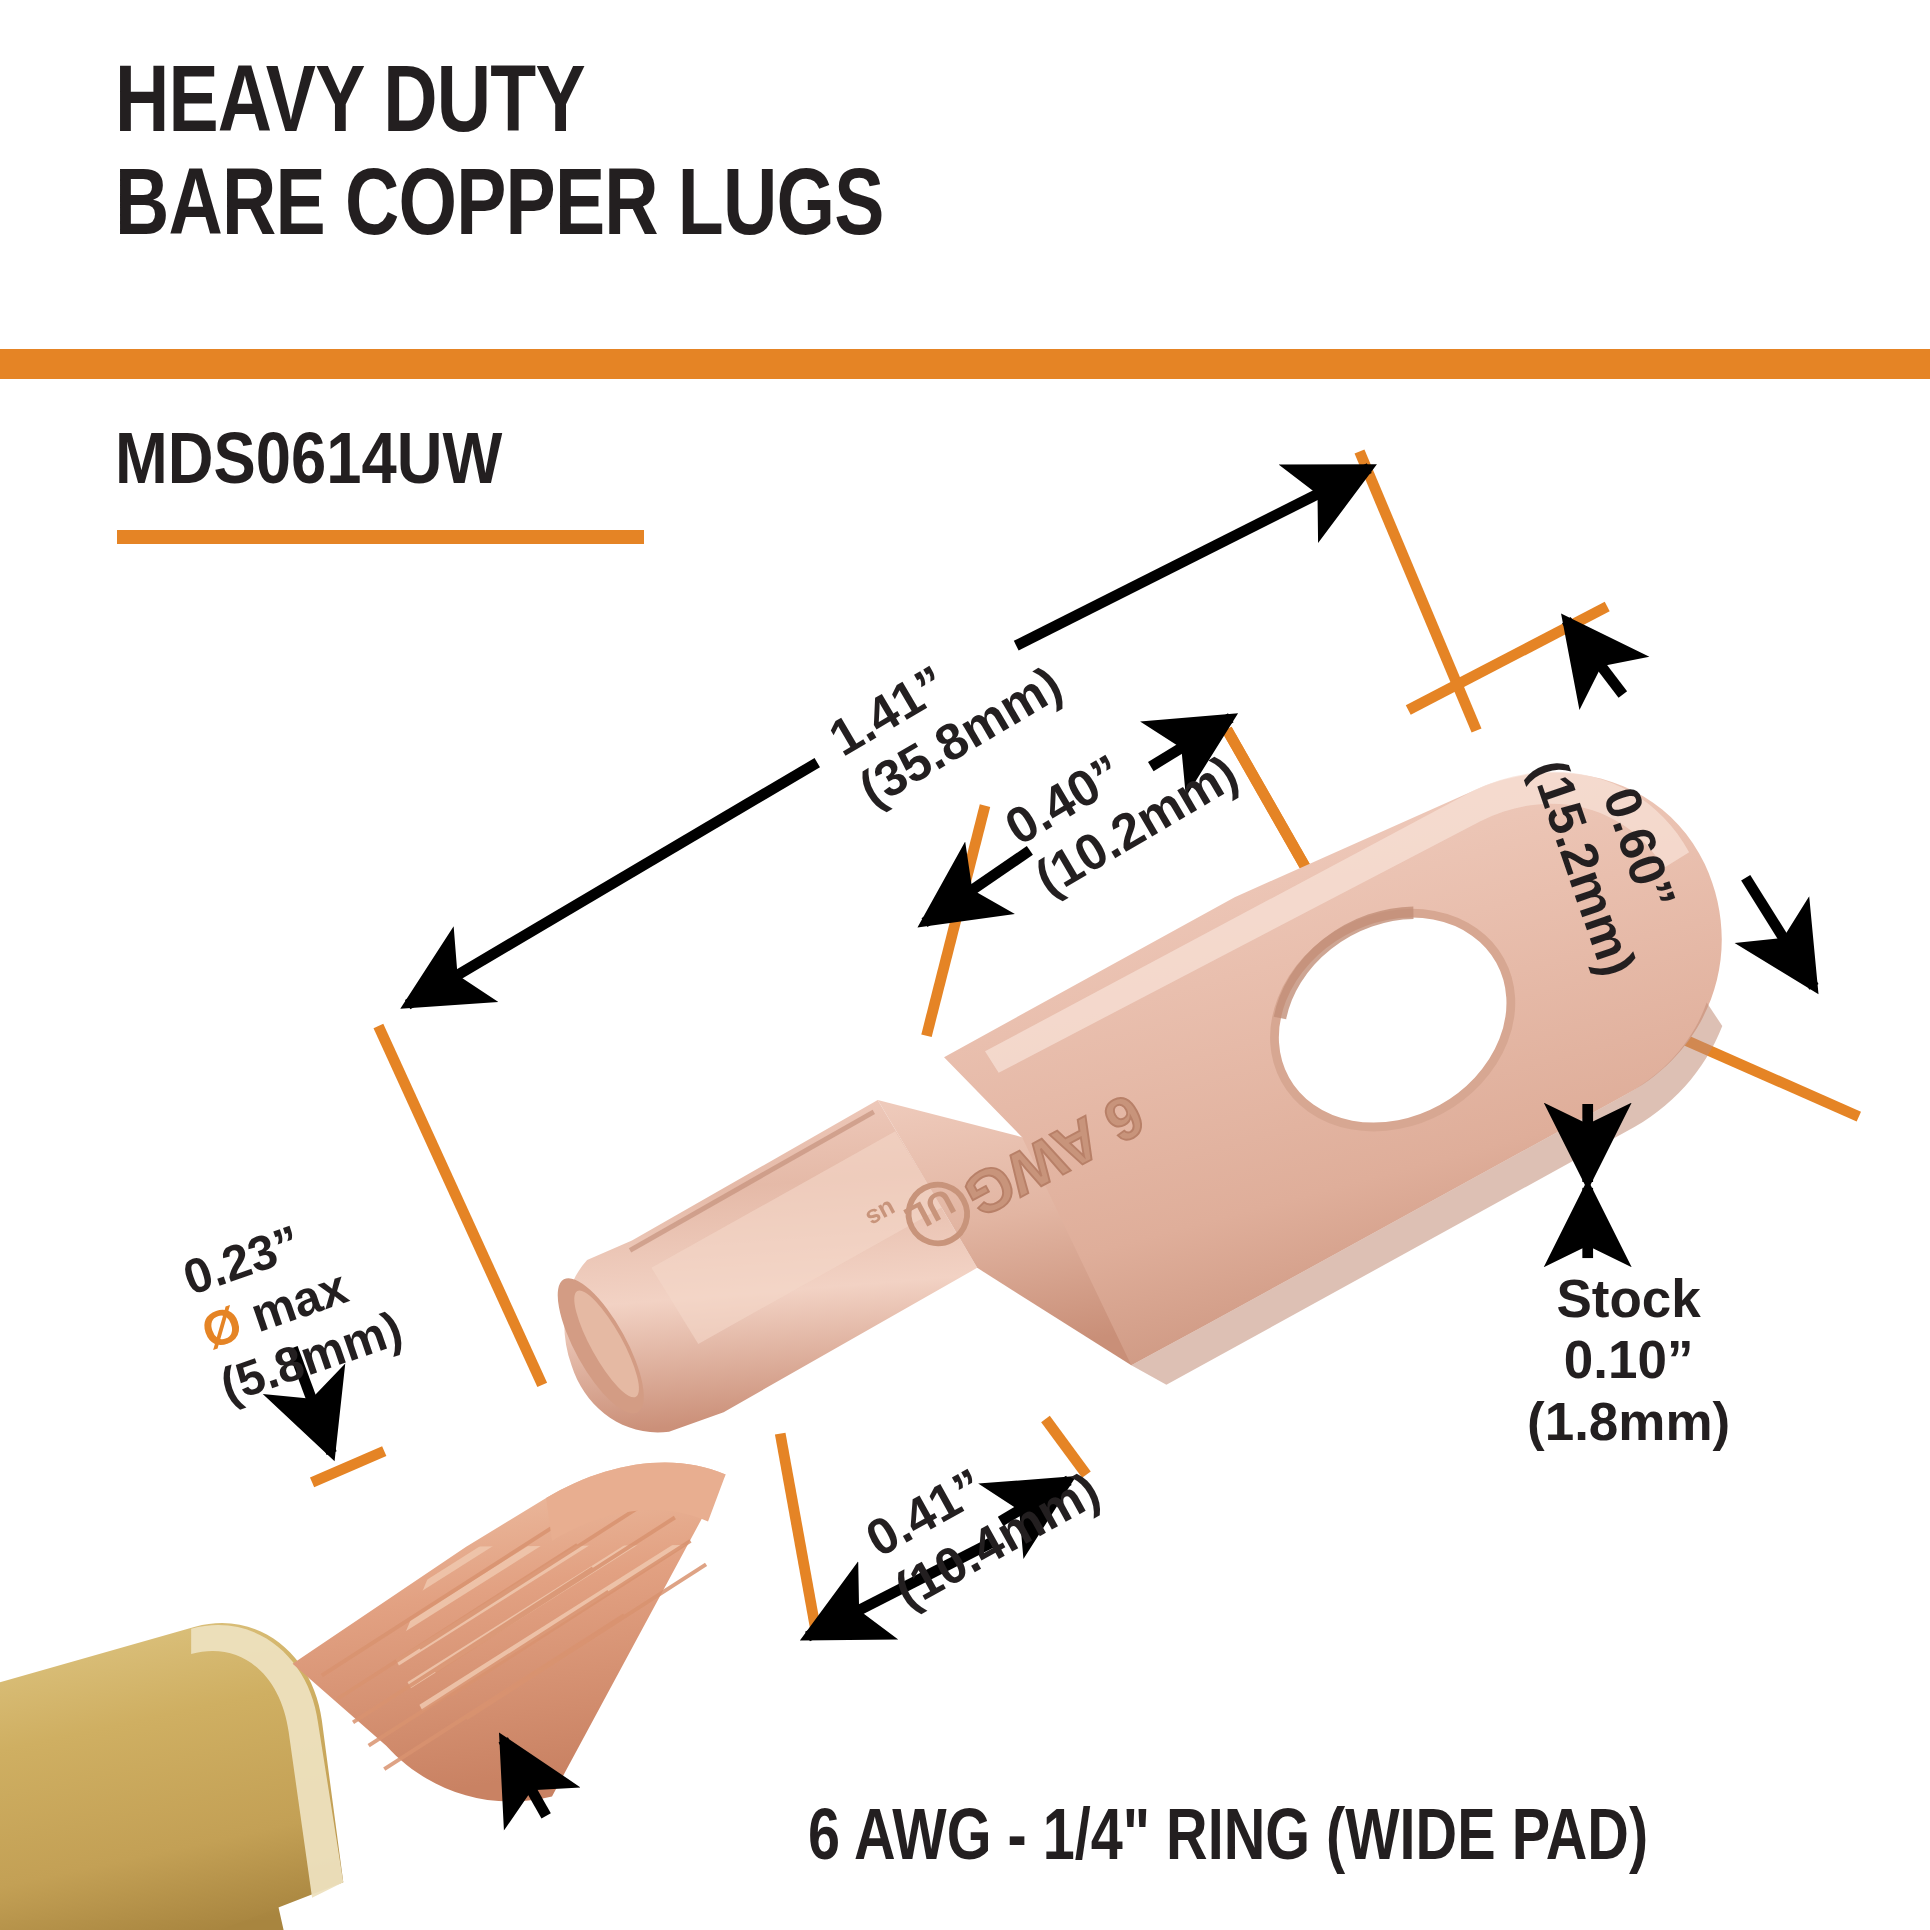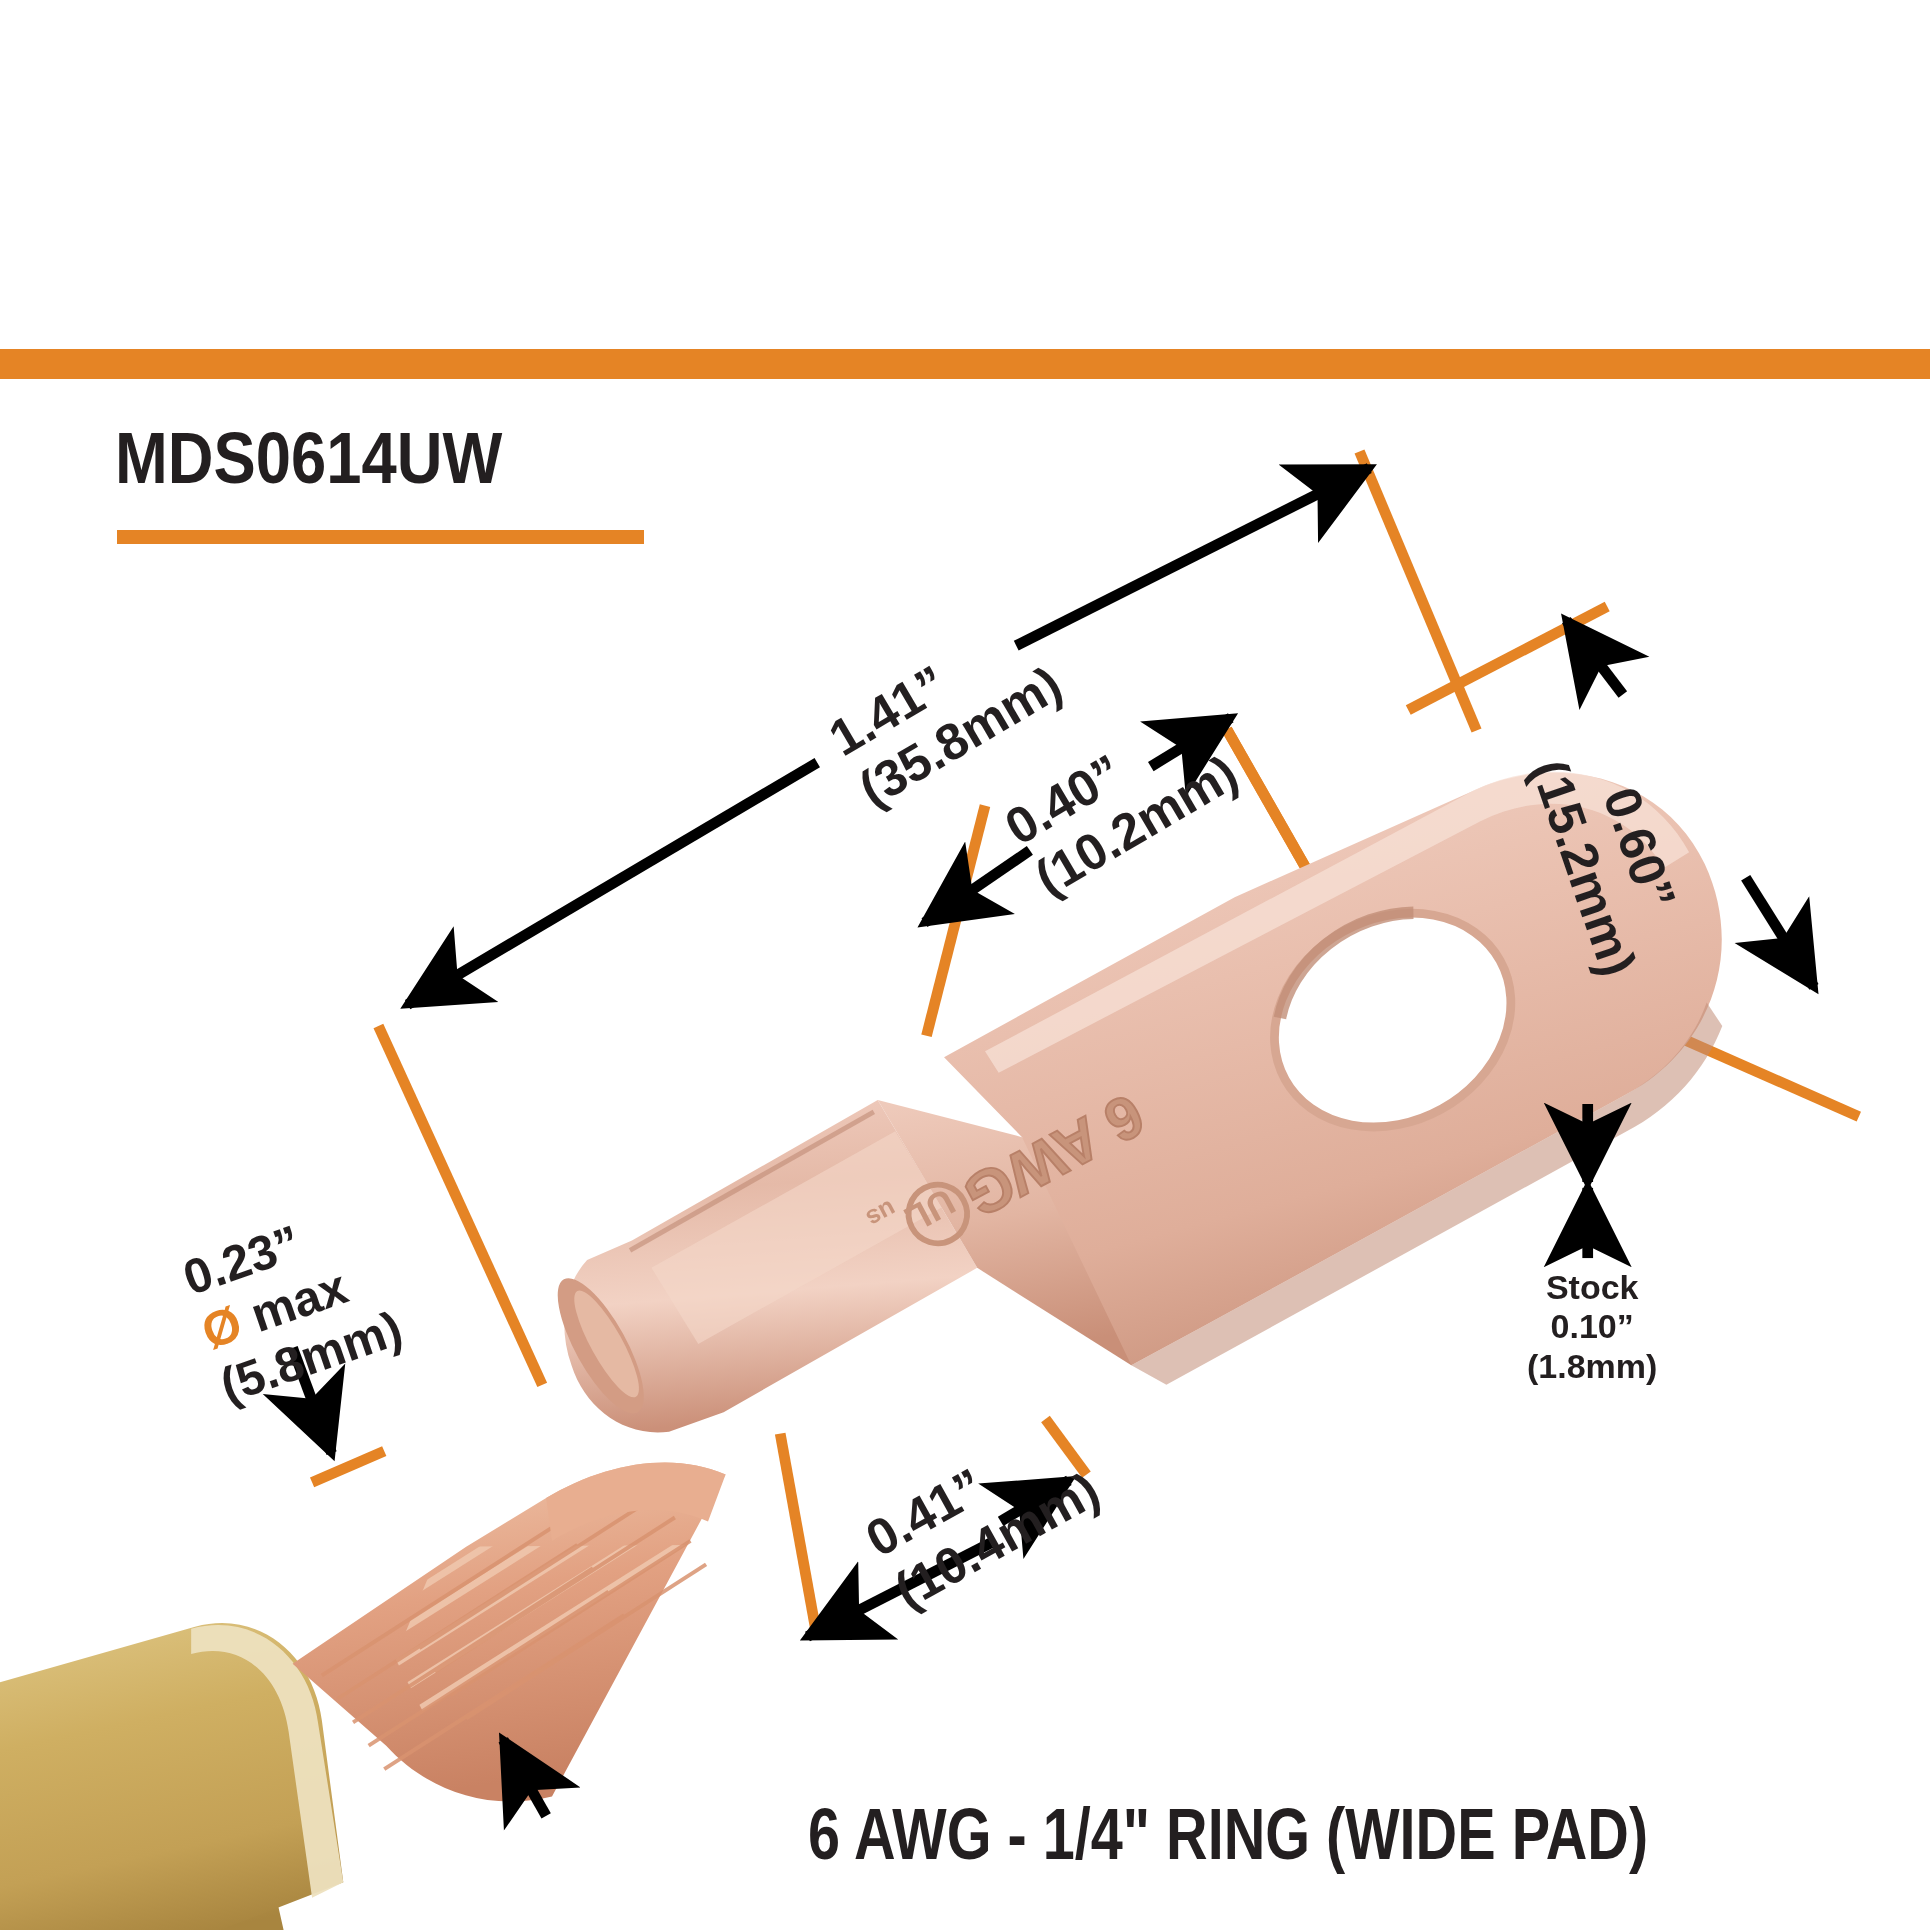--- a/index.html
+++ b/index.html
@@ -127,29 +127,33 @@
   #dim-023 {
     left: 176px; top: 1253px;
     font-size: 49px;
     transform: rotate(-19deg);
     transform-origin: left top;
     text-align: left;
   }
   #dim-023 .phi { color: #E58425; }
   #dim-stock {
     left: 1527px; top: 1268px;
-    font-size: 34px;
+    font-size: 53px;
     text-align: center;
   }
 </style>
 </head>
 <body>
 
 <div id="page">
 
+  <div id="title-block">
+    <div class="title-line">HEAVY DUTY</div>
+    <div class="title-line">BARE COPPER LUGS</div>
+  </div>
 
   <div id="header-rule"></div>
 
   <div id="part-number">MDS0614UW</div>
   <div id="part-underline"></div>
 
   <svg id="art" viewBox="0 0 1980 1980">
     <defs>
       <marker id="ah" markerWidth="9" markerHeight="9" refX="7.4" refY="4.5" orient="auto" markerUnits="strokeWidth">
         <path d="M0,0.4 L8.2,4.5 L0,8.6 L2.0,4.5 Z" fill="#000000"></path>

